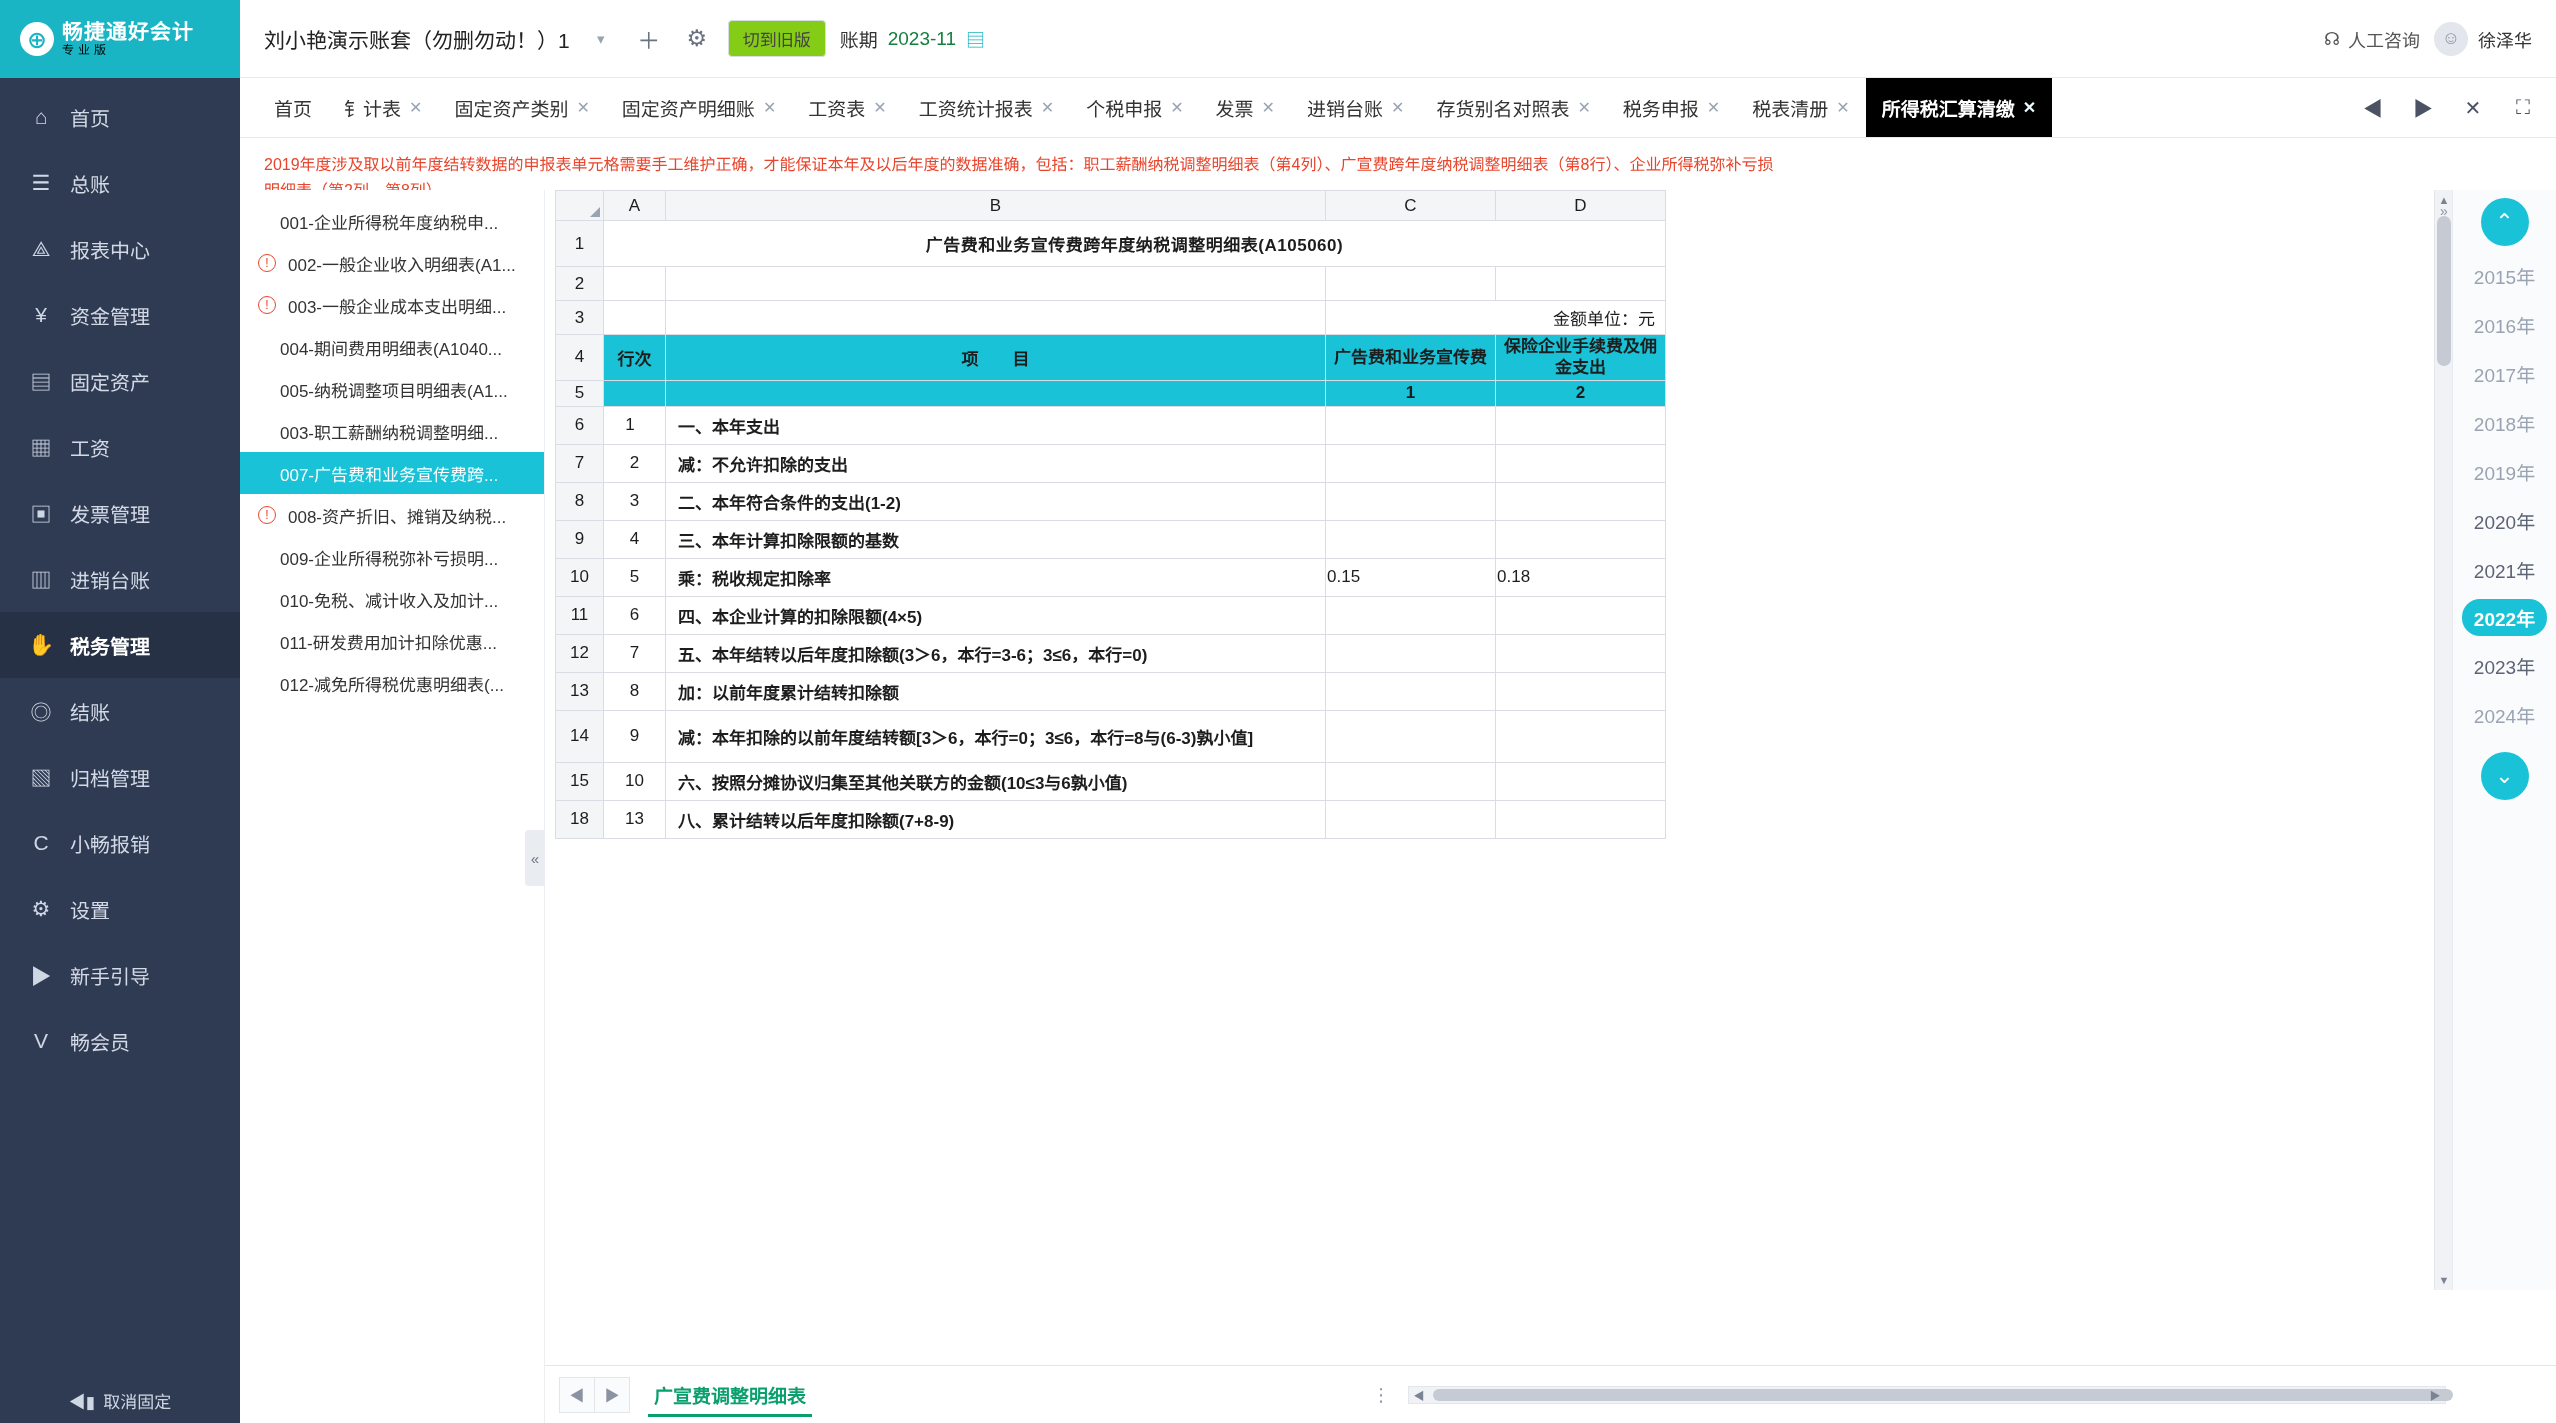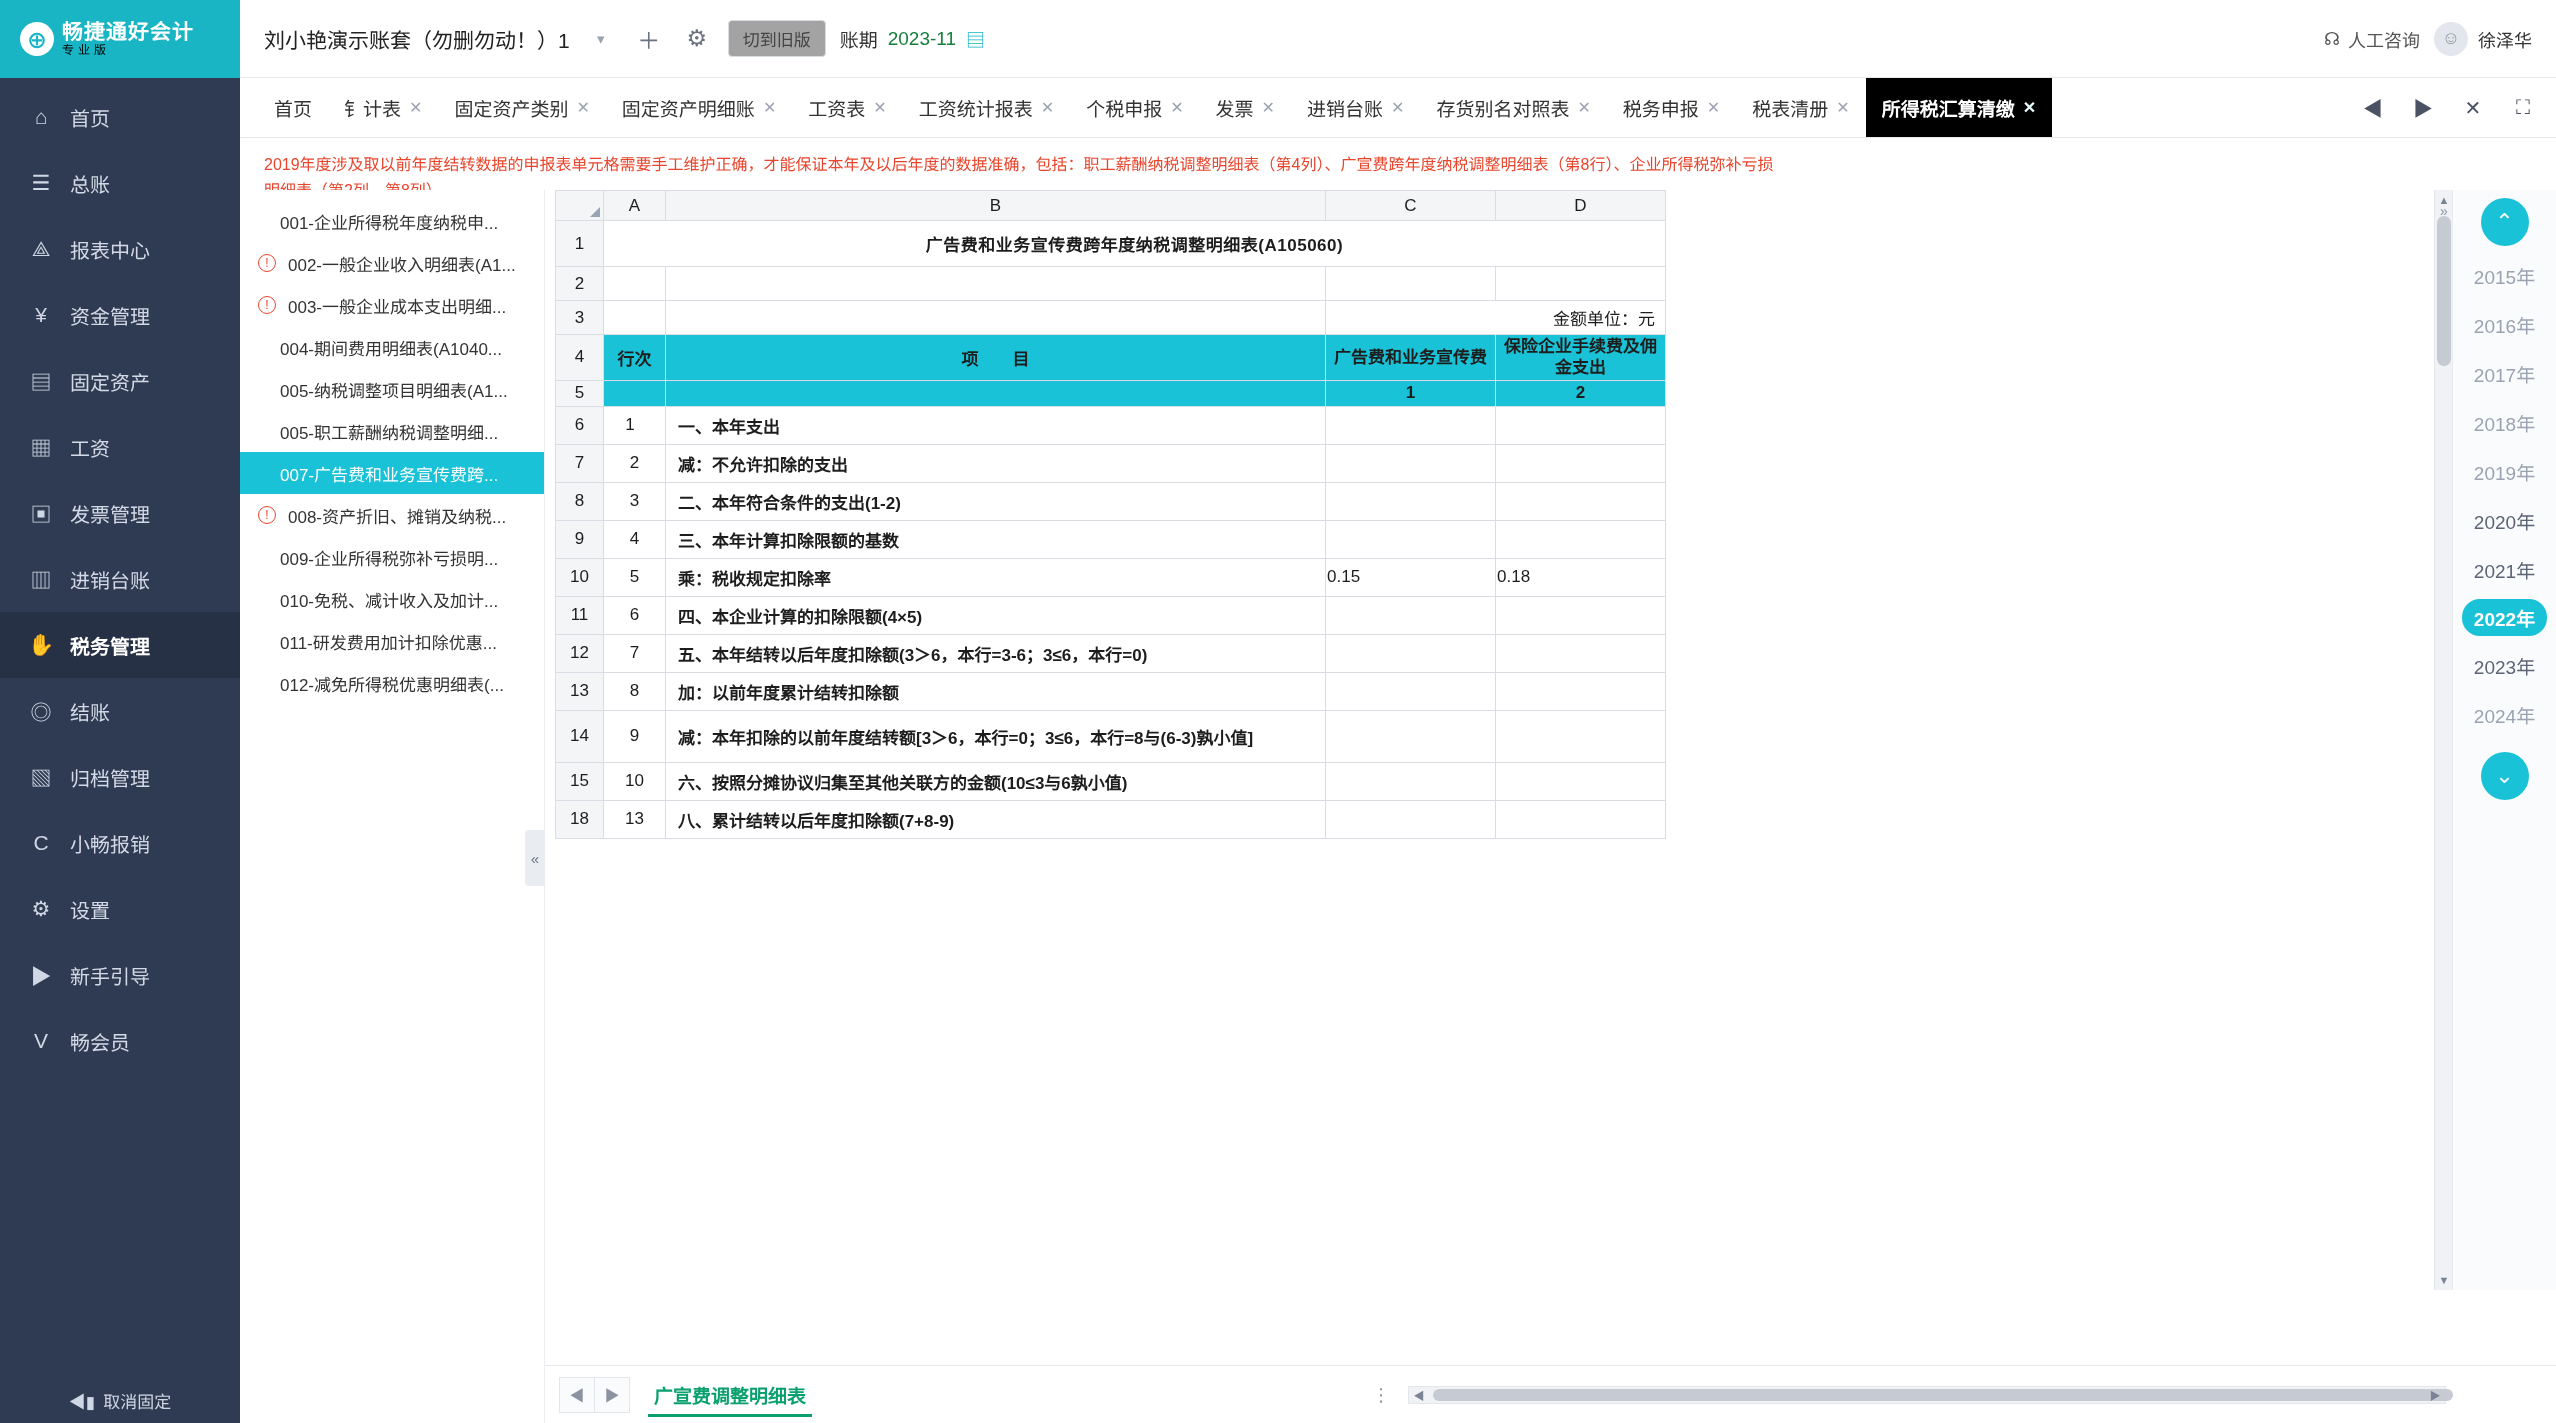--- a/index.html
+++ b/index.html
@@ -62,21 +62,21 @@
   .caret-btn {
     width: 34px; height: 34px; display:flex; align-items:center; justify-content:center;
     color:#9aa3b2; font-size: 15px; cursor: pointer;
   }
   .icon-btn {
     width: 34px; height: 34px; display:flex; align-items:center; justify-content:center;
     color:#6b7382; font-size: 23px; cursor: pointer;
   }
   .ghost-btn {
     border:1px solid #d8dce3; border-radius: 4px; padding: 5px 14px;
-    font-size: 17px; color:#444; background:#a3a3a3; cursor: pointer;
+    font-size: 17px; color:#444; background:#84cc16; cursor: pointer;
   }
   .period { font-size: 19px; color:#333; display:flex; align-items:center; gap:10px; }
   .period .date { color:#15803d; }
   .cal-ico { color:#19b5c4; font-size: 19px; }
   .topbar-spacer { flex: 1; }
   .support {
     display:flex; align-items:center; gap:8px; font-size:18px; color:#555; cursor:pointer;
   }
   .user {
     display:flex; align-items:center; gap:10px; font-size:18px; color:#333; cursor:pointer;
@@ -432,21 +432,21 @@
             <span class="warn">!</span>
             <span class="lbl">003-一般企业成本支出明细...</span>
           </div>
         <div class="tree-item">
             <span class="lbl">004-期间费用明细表(A1040...</span>
           </div>
         <div class="tree-item">
             <span class="lbl">005-纳税调整项目明细表(A1...</span>
           </div>
         <div class="tree-item">
-            <span class="lbl">005-职工薪酬纳税调整明细...</span>
+            <span class="lbl">003-职工薪酬纳税调整明细...</span>
           </div>
         <div class="tree-item selected">
             <span class="lbl">007-广告费和业务宣传费跨...</span>
           </div>
         <div class="tree-item">
             <span class="warn">!</span>
             <span class="lbl">008-资产折旧、摊销及纳税...</span>
           </div>
         <div class="tree-item">
             <span class="lbl">009-企业所得税弥补亏损明...</span>

